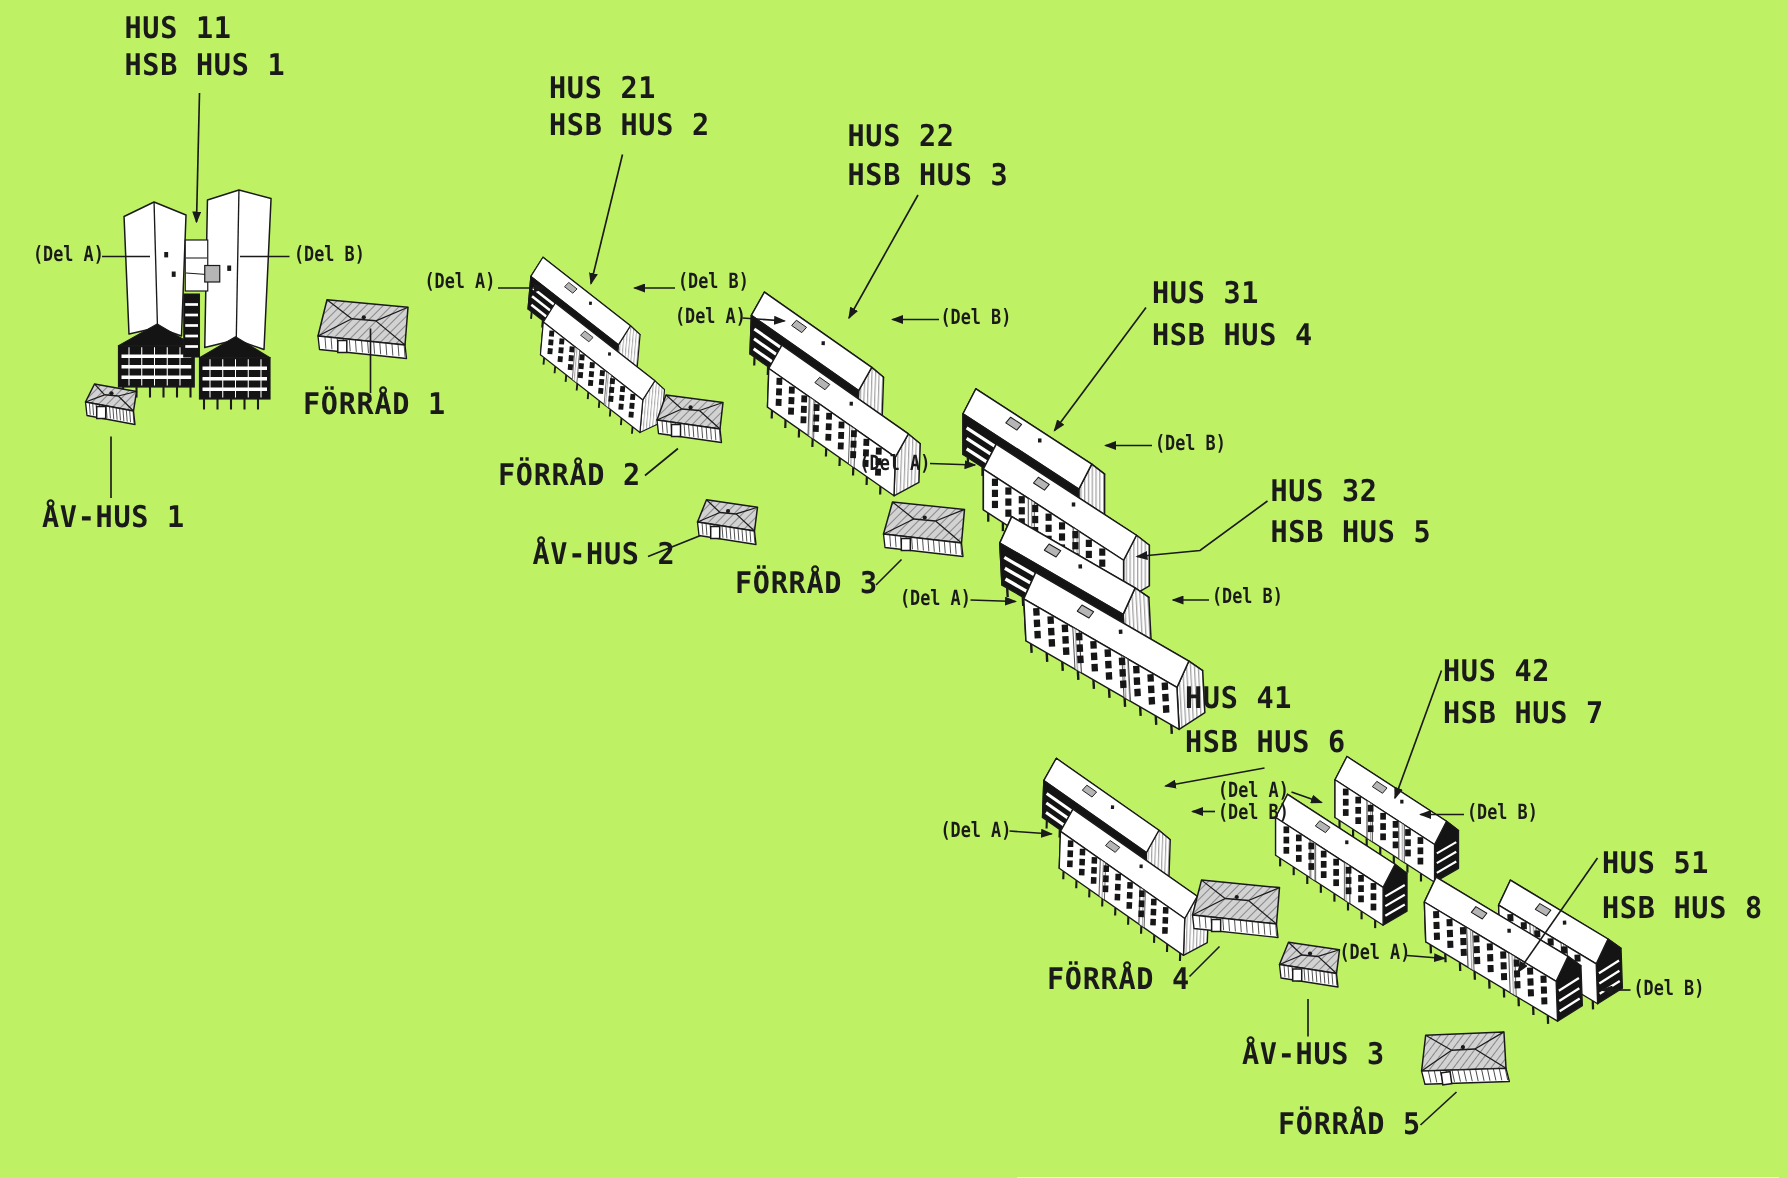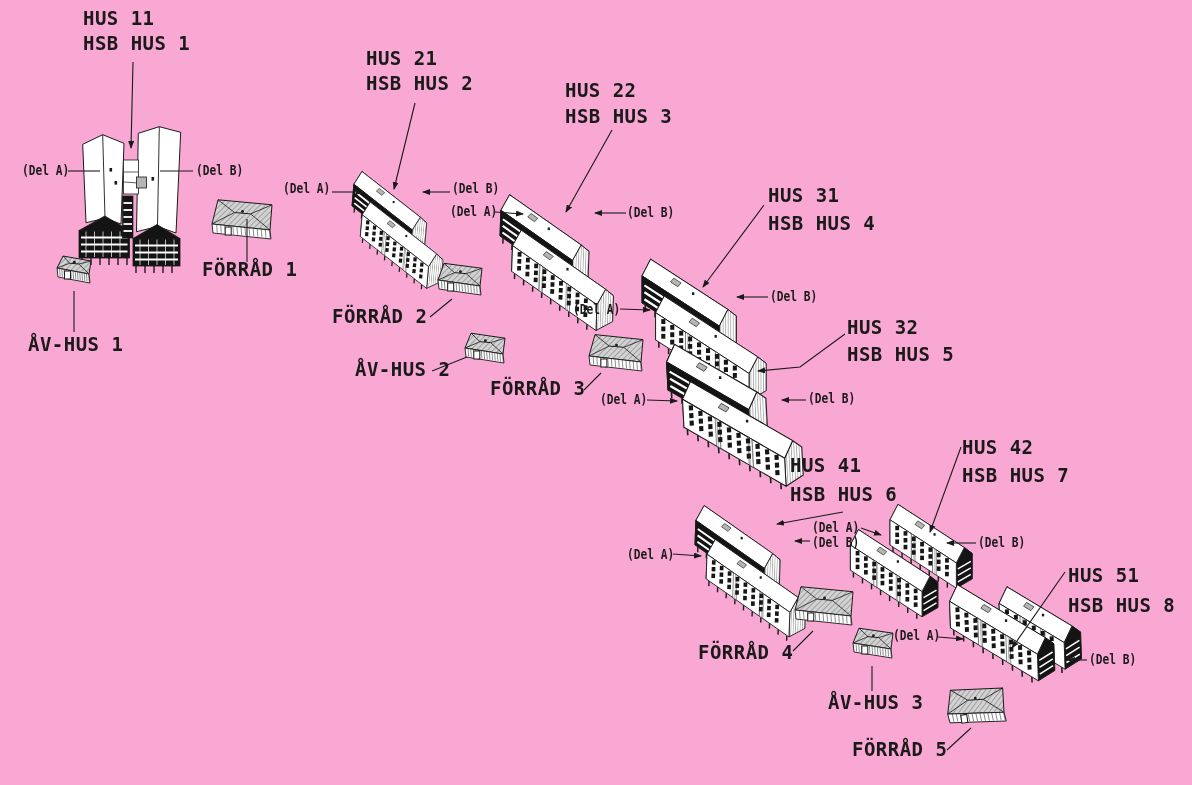--- a/index.html
+++ b/index.html
@@ -1,16 +1,16 @@
 <!DOCTYPE html>
 <html><head>
 <meta charset="utf-8">
 <style>
   html,body{margin:0;padding:0;background:#fff;}
-  #stage{position:relative;width:1192px;height:785px;background:#f9a8d4;overflow:hidden;
+  #stage{position:relative;width:1192px;height:785px;background:#bef264;overflow:hidden;
          font-family:"DejaVu Sans Mono", monospace;color:#1a1a1a;}
   #art{position:absolute;left:0;top:0;}
   .lbl{position:absolute;white-space:pre;font-weight:bold;line-height:1;}
   .b{font-size:20px;letter-spacing:.5px;transform:scaleX(.95);transform-origin:left top;}
   .s{font-size:14px;letter-spacing:0;transform:scaleX(.8);transform-origin:left top;}
 </style>
 </head>
 <body>
 
 <div id="stage">

